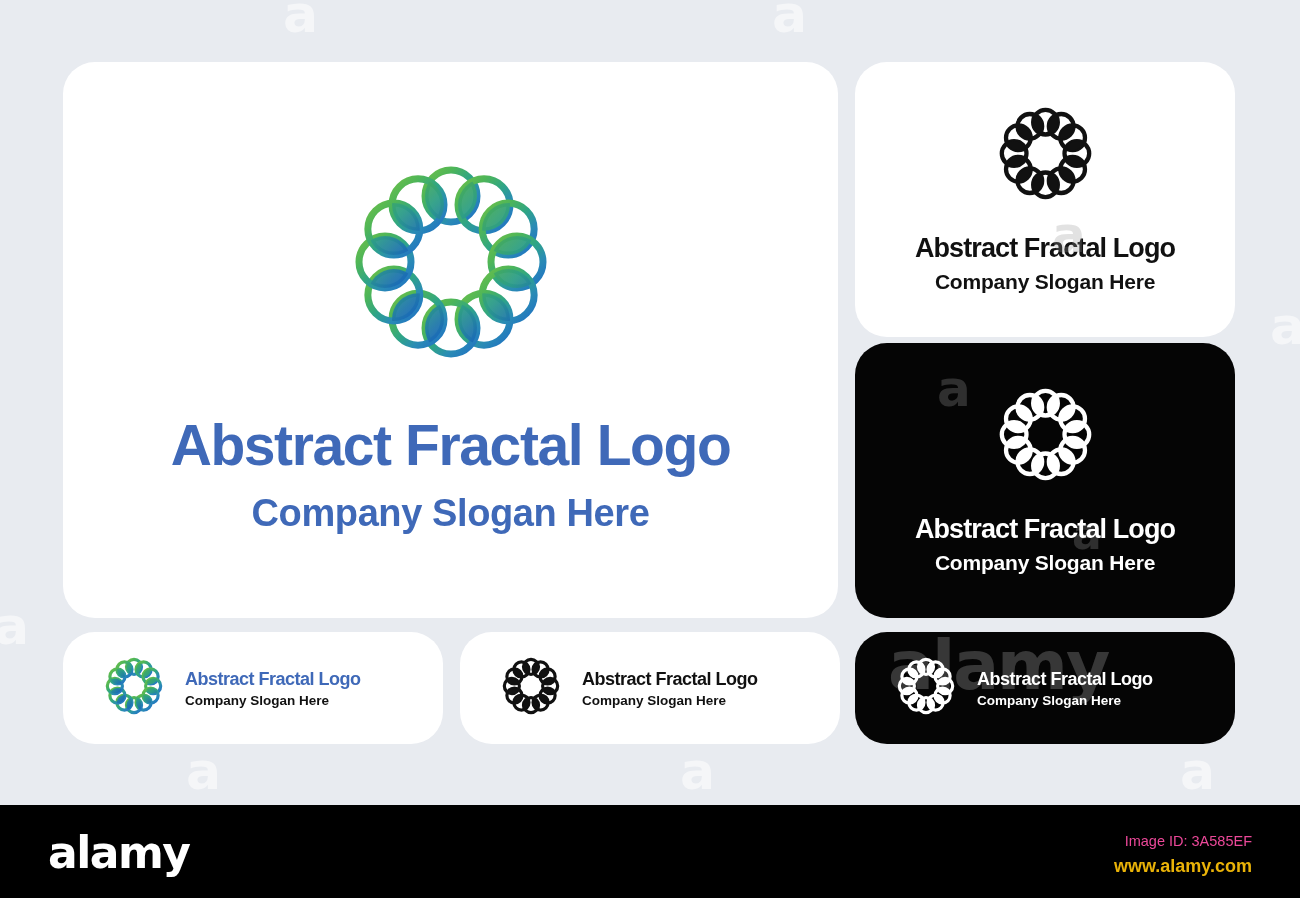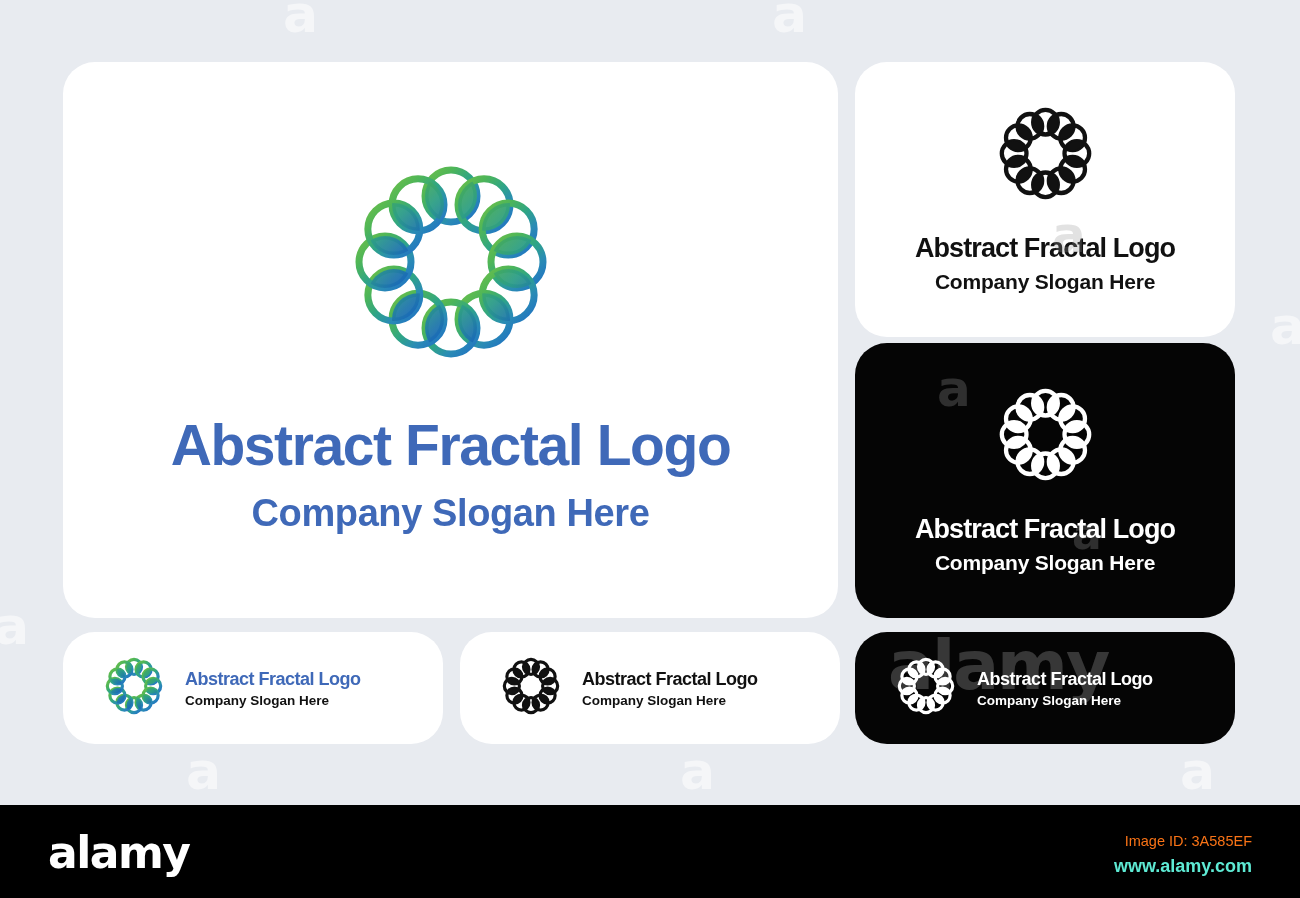--- a/index.html
+++ b/index.html
@@ -168,28 +168,28 @@
     letter-spacing: -1.5px;
     line-height: 1;
   }
   .footer-right {
     position: absolute;
     right: 48px; top: 26px;
     text-align: right;
   }
   .footer-id {
     font-size: 14.5px;
-    color: #f97316;
+    color: #ec4899;
     font-weight: 400;
     line-height: 1.5;
     text-align: right;
   }
   .footer-url {
     font-size: 18px;
-    color: #5eead4;
+    color: #eab308;
     font-weight: 700;
     line-height: 1.45;
   }
 </style>
 </head>
 <body>
 
 <svg width="0" height="0" style="position:absolute" aria-hidden="true">
   <defs>
     <linearGradient id="fractalGrad" x1="0" y1="0" x2="1" y2="1">

